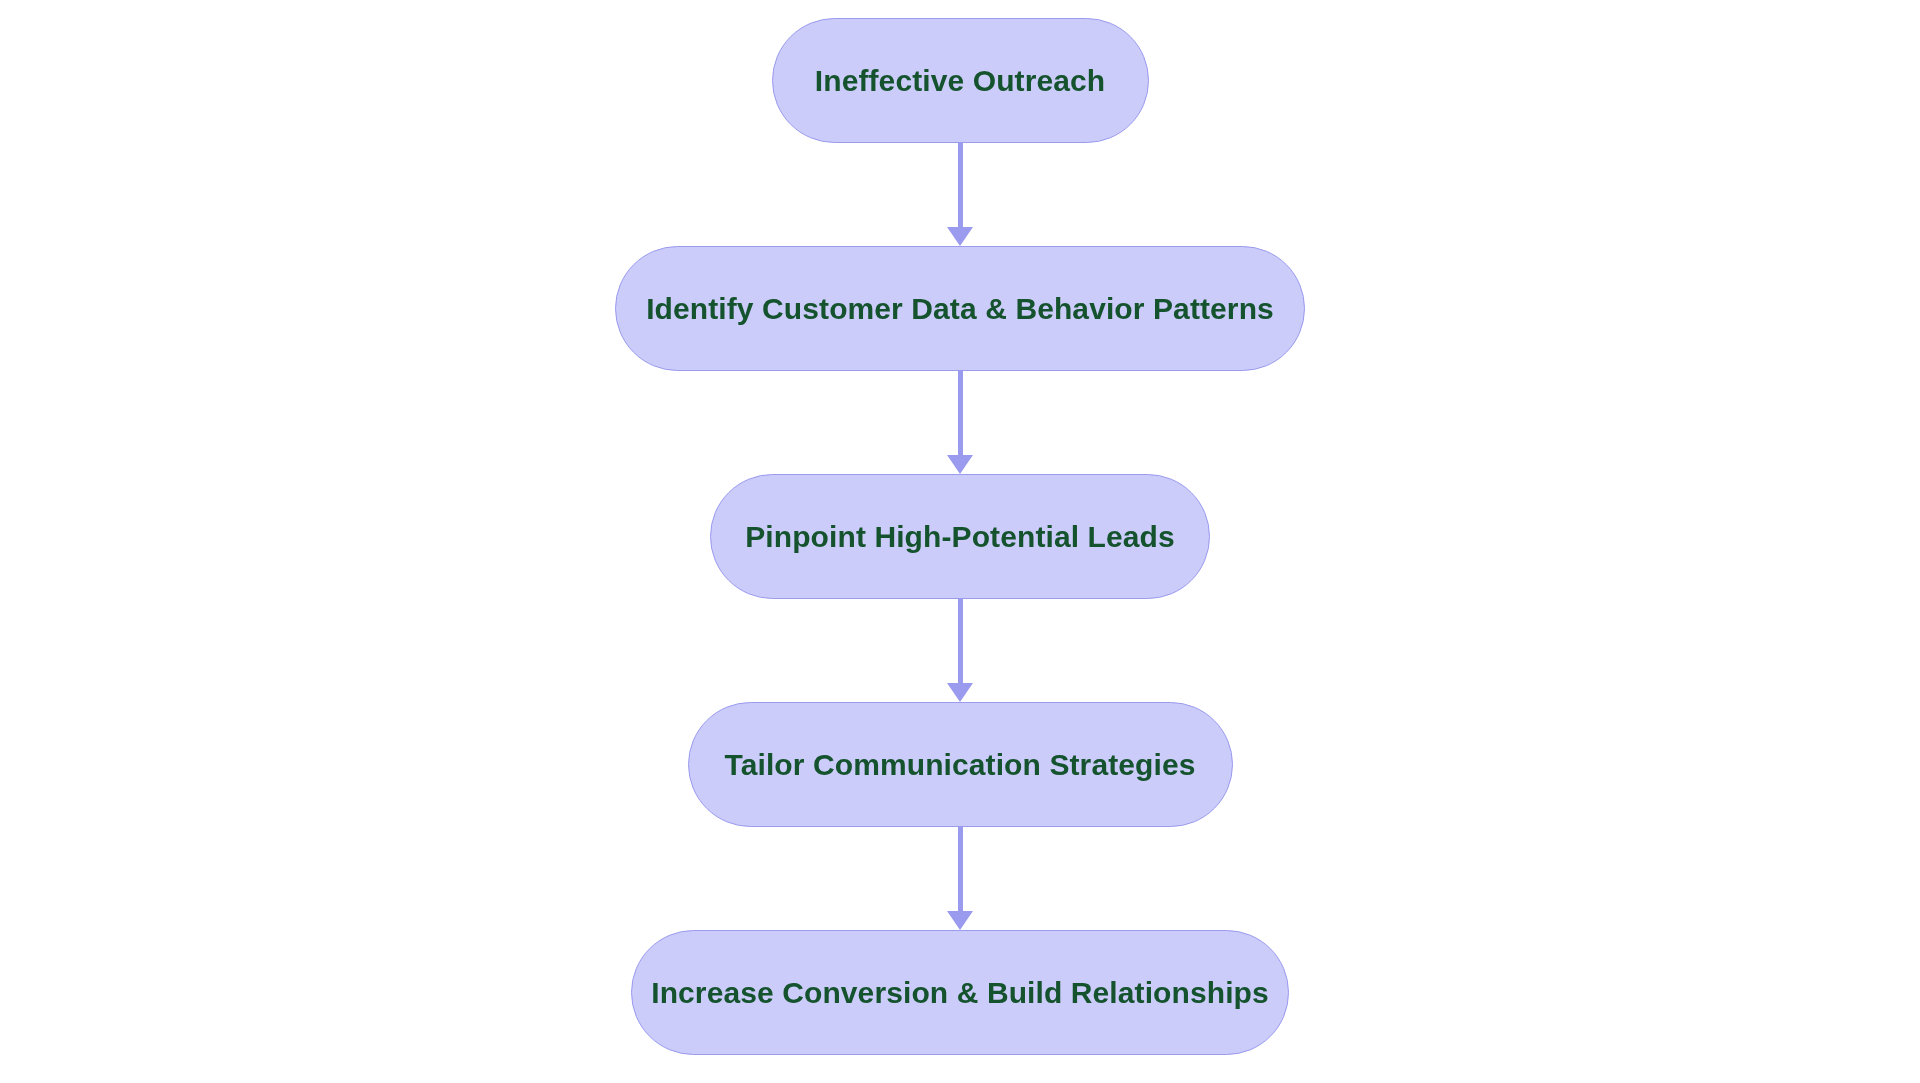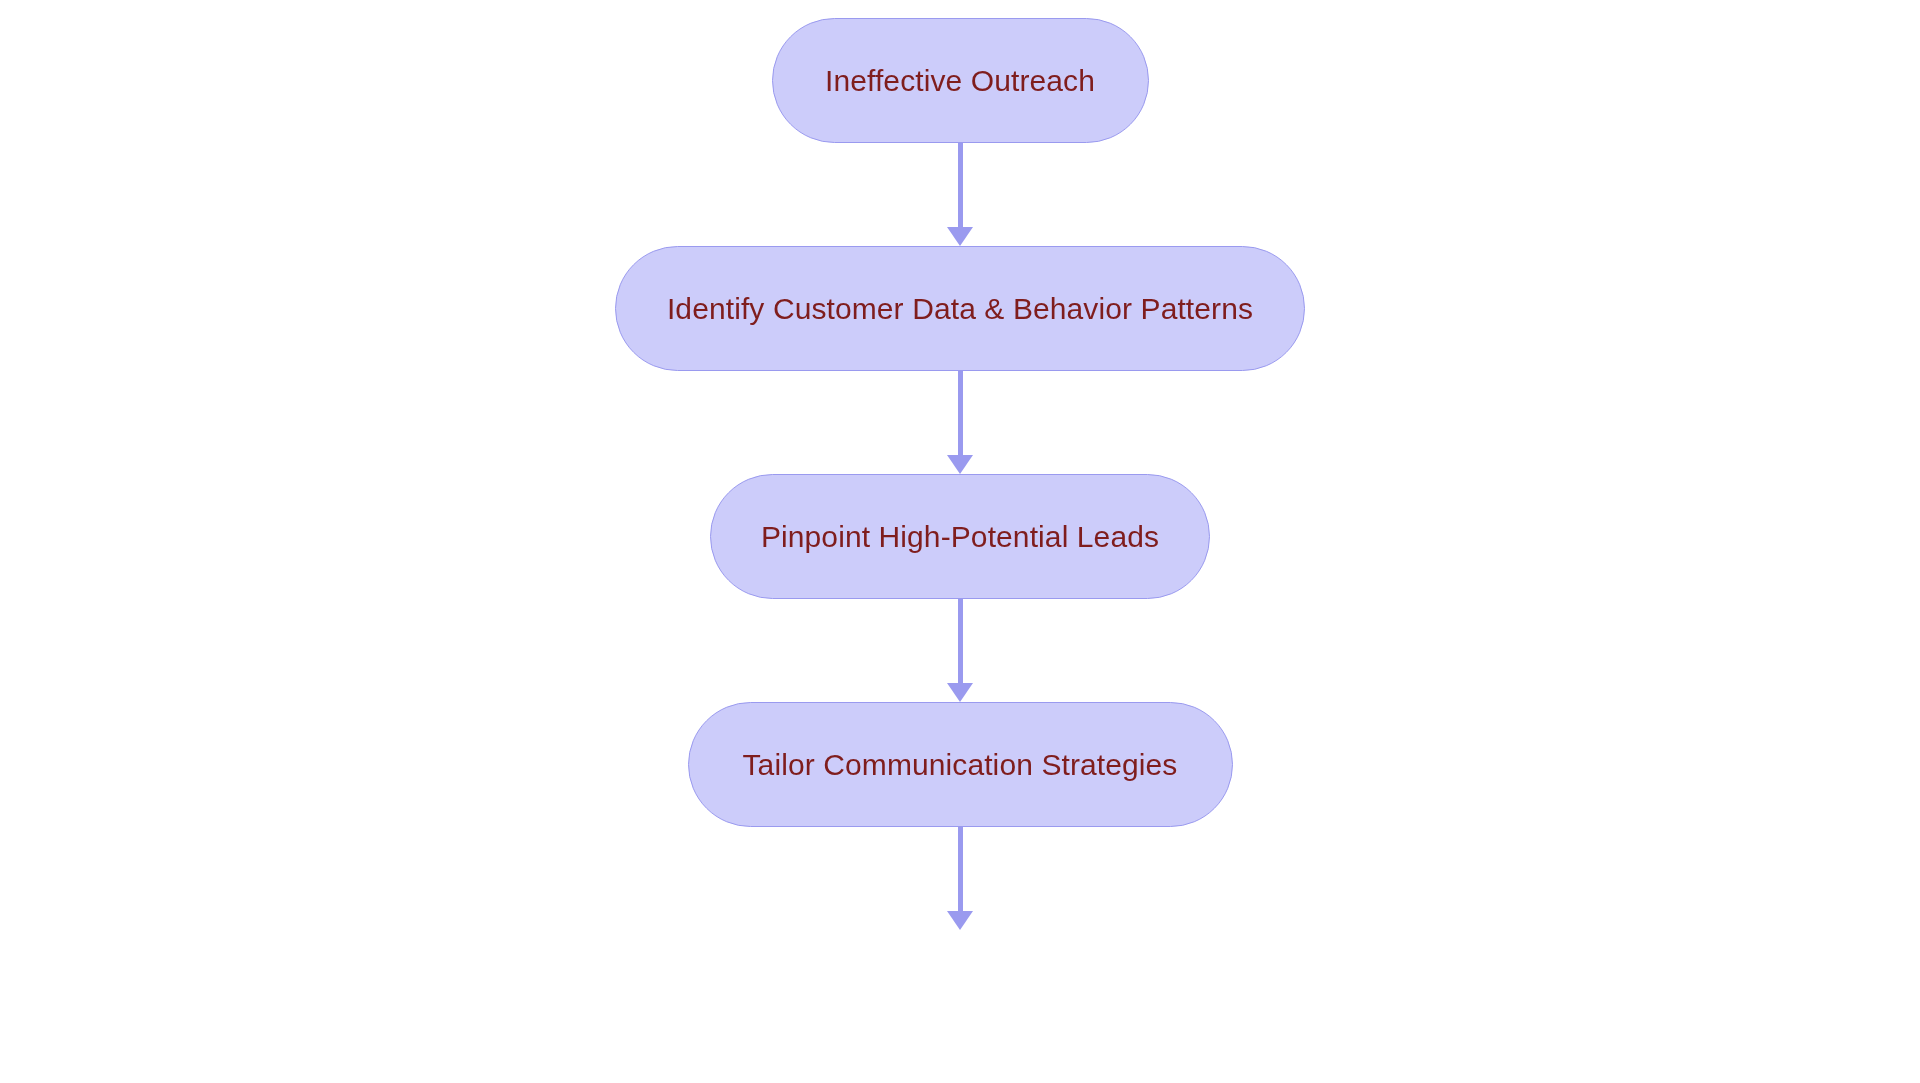--- a/index.html
+++ b/index.html
@@ -43,23 +43,23 @@
     background: #ccccfa;
     border: 1.4px solid #9a9aef;
     display: flex;
     align-items: center;
     justify-content: center;
     padding: 0 46px;
     flex: 0 0 auto;
   }
 
   .node-label {
-    color: #7f1d1d;
+    color: #14532d;
     font-size: 30px;
-    font-weight: 400;
+    font-weight: 700;
     line-height: 1.1;
     white-space: nowrap;
     letter-spacing: 0.1px;
   }
 
   
   .connector {
     position: relative;
     width: 30px;
     height: 103px;
@@ -125,15 +125,18 @@
 
     <div class="node node-w4">
       <span class="node-label">Tailor Communication Strategies</span>
     </div>
 
     <div class="connector">
       <div class="connector-line"></div>
       <div class="connector-head"></div>
     </div>
 
+    <div class="node node-w5">
+      <span class="node-label">Increase Conversion &amp; Build Relationships</span>
+    </div>
 
   </div>
 </div>
 
 </body></html>

